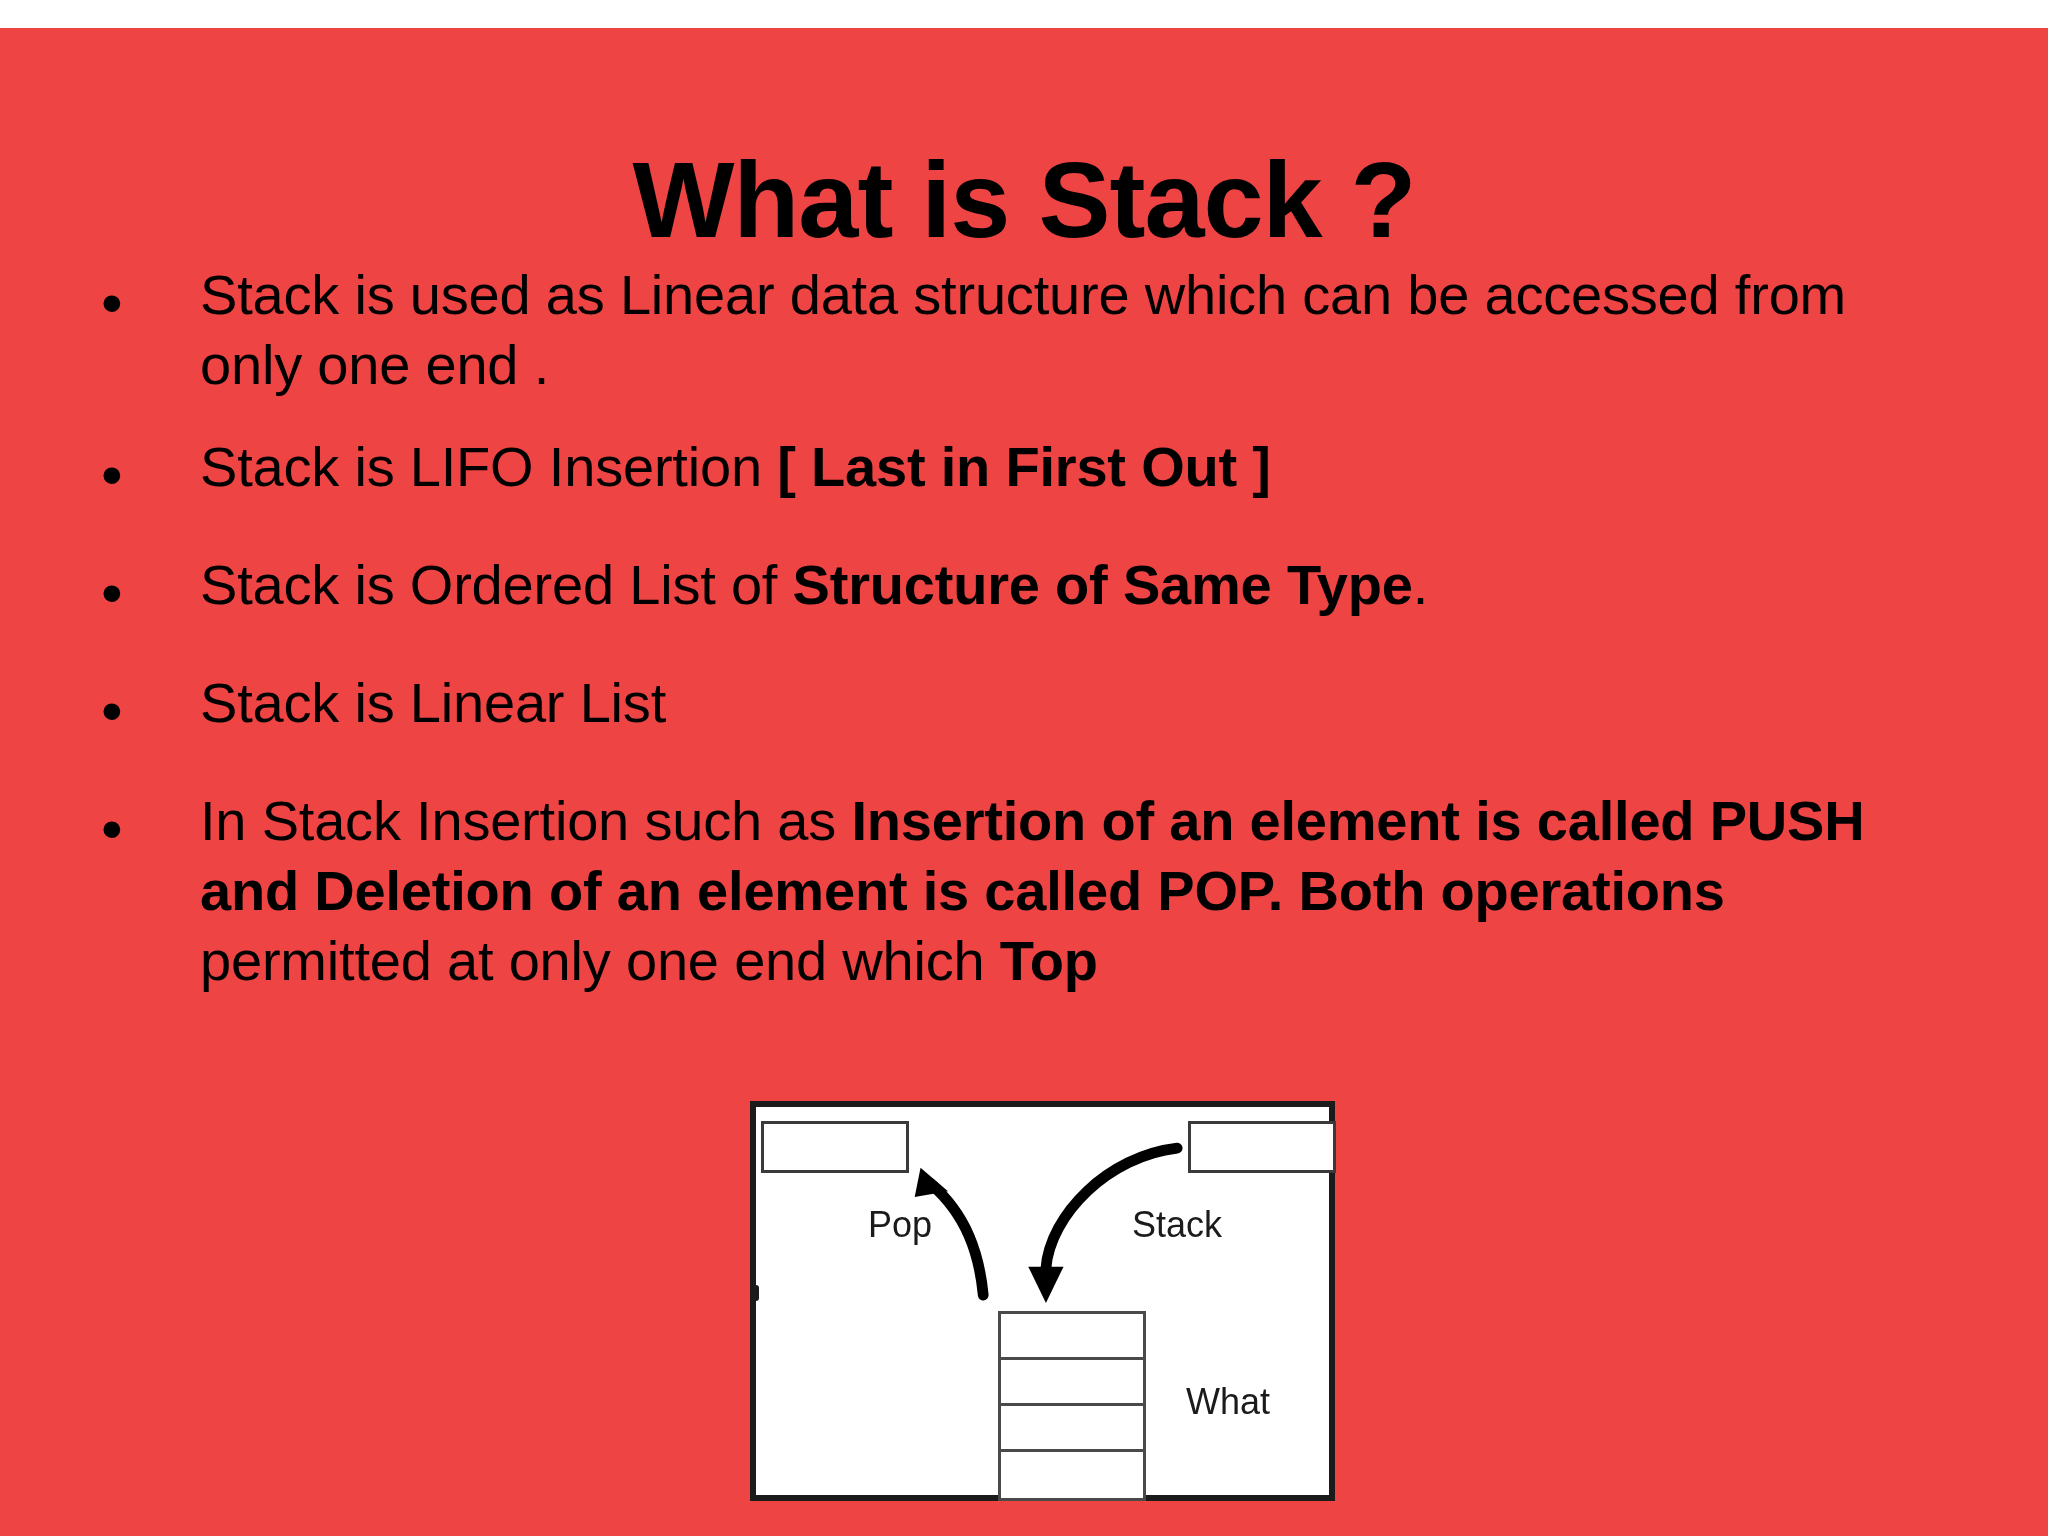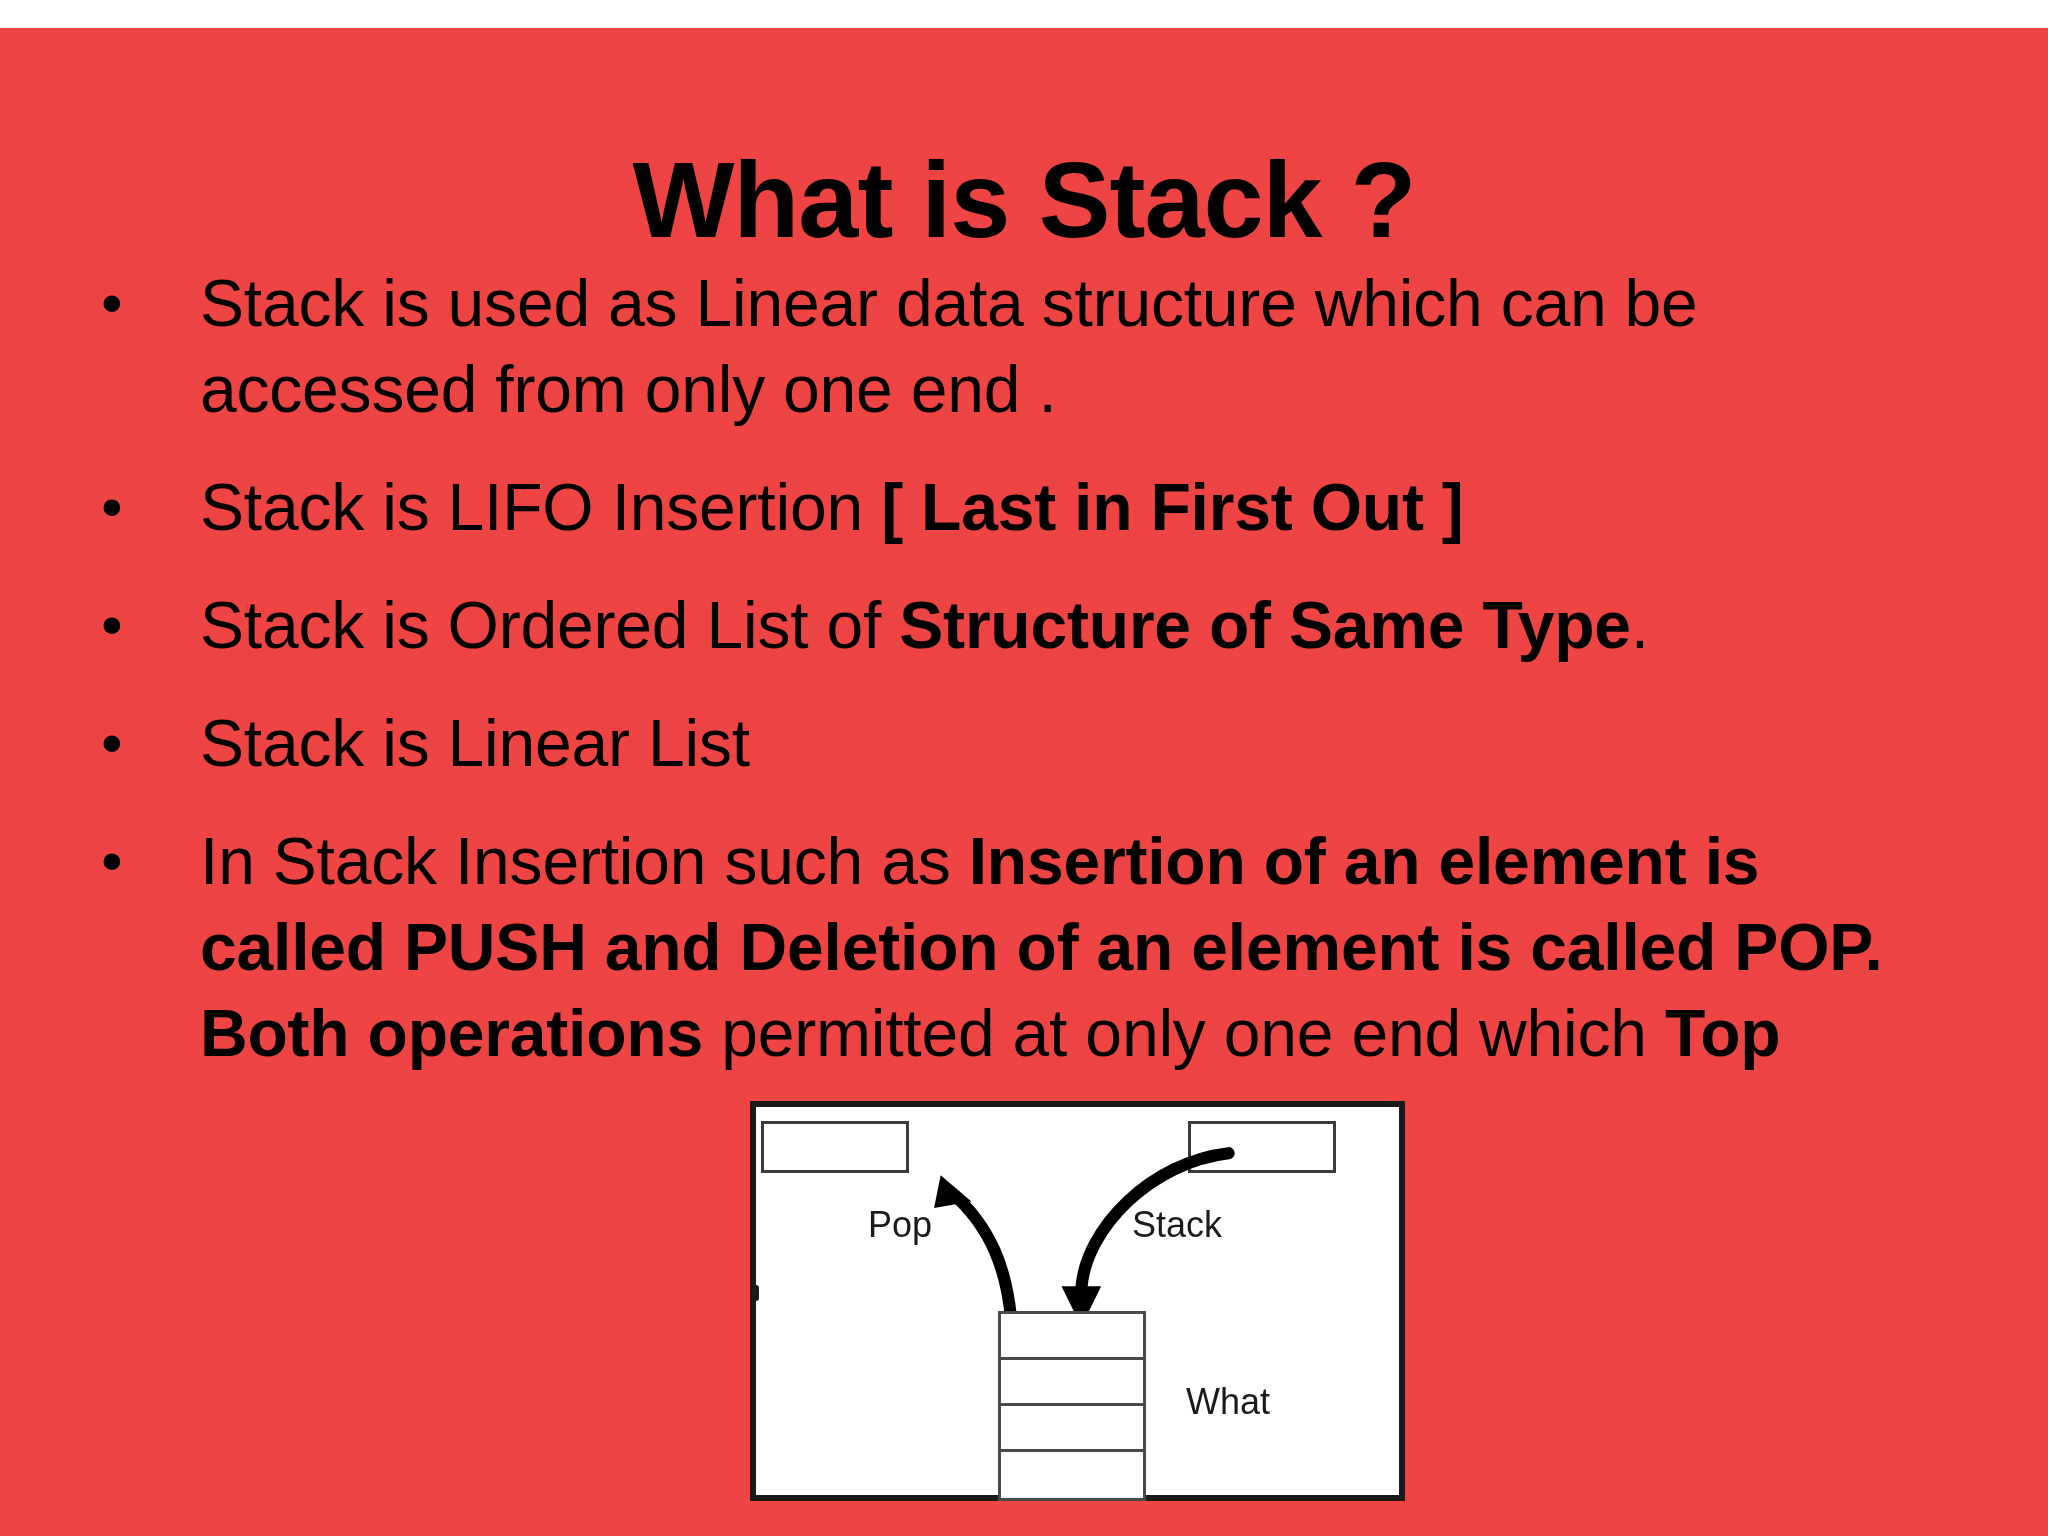--- a/index.html
+++ b/index.html
@@ -51,34 +51,34 @@
     flex: 0 0 auto;
     width: 105px;
     font-size: 62px;
     line-height: 86px;
     text-align: left;
     padding-left: 6px;
     box-sizing: border-box;
   }
   .bullet-text {
     flex: 1 1 auto;
-    font-size: 66px;
-    line-height: 86px;
+    font-size: 56px;
+    line-height: 70px;
     letter-spacing: -0.2px;
   }
   .bullet-text b {
     font-weight: bold;
   }
 
   
   .diagram {
     position: absolute;
     left: 750px;
     top: 1073px;
-    width: 655px;
+    width: 585px;
     height: 400px;
     border: 6px solid #1b1b1b;
     box-sizing: border-box;
     background: #ffffff;
   }
   .dg-inner {
     position: absolute;
     inset: 0;
   }
   .io-box {

